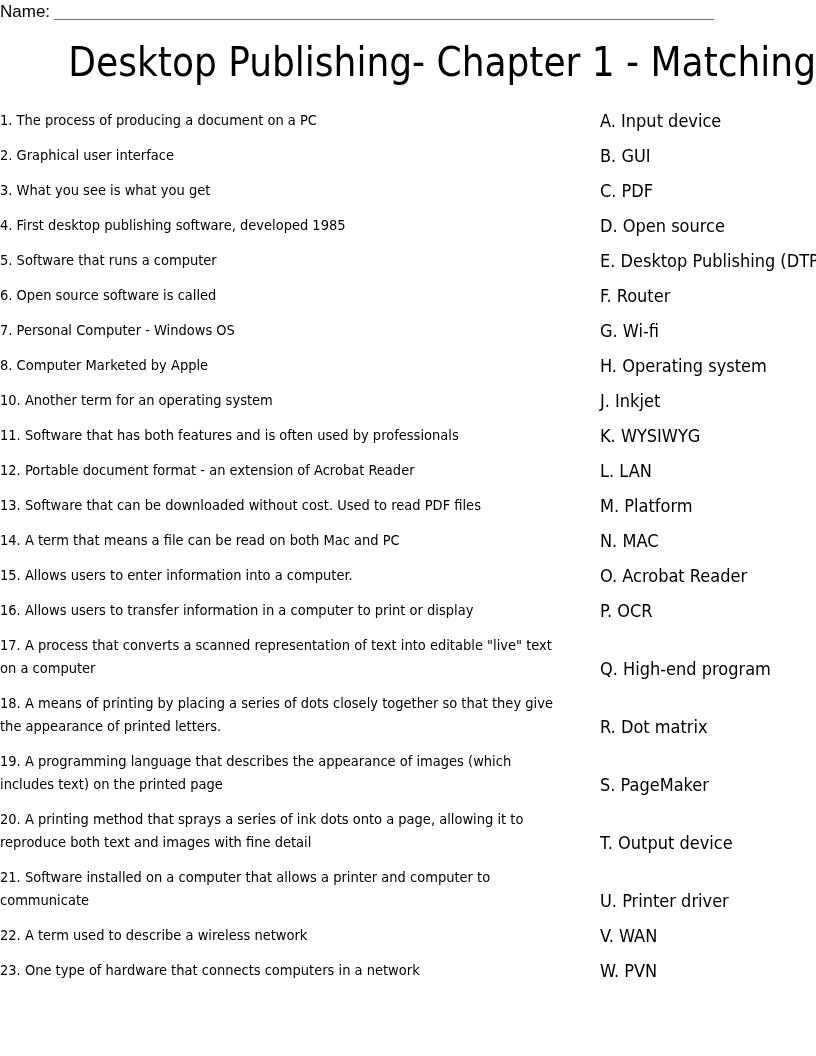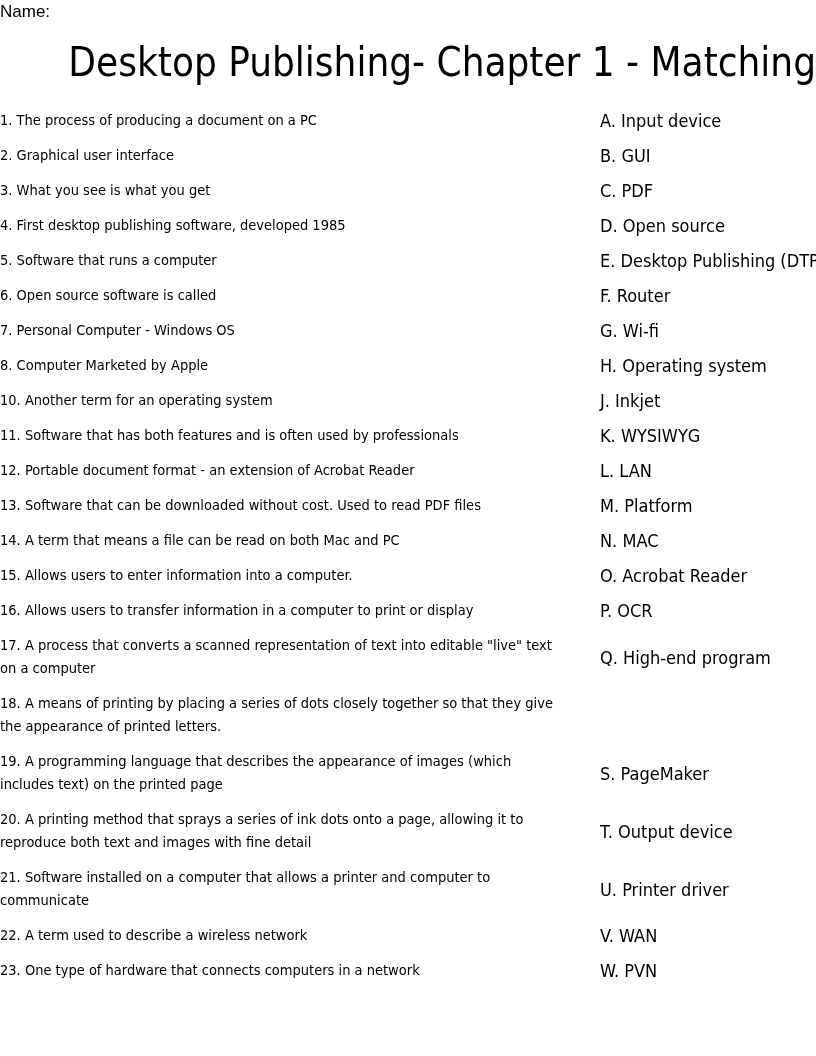--- a/index.html
+++ b/index.html
@@ -24,21 +24,20 @@
 
   
   .name-row {
     position: absolute;
     top: 0px;
     left: 0px;
     width: 800px;
     height: 24px;
     display: flex;
     align-items: baseline;
-    flex-direction: column;
   }
   .name-label {
     font-family: "Liberation Sans", sans-serif;
     font-size: 17px;
     line-height: 20px;
     white-space: nowrap;
     padding-top: 2px;
   }
   .name-rule {
     flex: 0 0 660px;
@@ -66,21 +65,21 @@
 
   
   .grid {
     position: absolute;
     top: 109px;
     left: 0px;
     width: 816px;
   }
   .row {
     display: flex;
-    align-items: center;
+    align-items: flex-end;
     margin-bottom: 12px;
   }
   .q-cell {
     width: 600px;
     flex: 0 0 600px;
     font-family: "DejaVu Sans Condensed", "DejaVu Sans", sans-serif;
     font-size: 14.5px;
     line-height: 23px;
     padding-right: 16px;
     box-sizing: border-box;
@@ -167,20 +166,21 @@
       <div class="row two-line">
         <div class="q-cell"><span>16. </span><span>Allows users to transfer information in a computer to print or display</span></div>
         <div class="a-cell"><span>P. </span><span>OCR</span></div>
       </div>
       <div class="row two-line">
         <div class="q-cell"><span>17. </span><span>A process that converts a scanned representation of text into editable "live" text on a computer</span></div>
         <div class="a-cell"><span>Q. </span><span>High-end program</span></div>
       </div>
       <div class="row two-line">
         <div class="q-cell"><span>18. </span><span>A means of printing by placing a series of dots closely together so that they give the appearance of printed letters.</span></div>
+        <div class="a-cell"><span>R. </span><span>Dot matrix</span></div>
       </div>
       <div class="row two-line">
         <div class="q-cell"><span>19. </span><span>A programming language that describes the appearance of images (which includes text) on the printed page</span></div>
         <div class="a-cell"><span>S. </span><span>PageMaker</span></div>
       </div>
       <div class="row two-line">
         <div class="q-cell"><span>20. </span><span>A printing method that sprays a series of ink dots onto a page, allowing it to reproduce both text and images with fine detail</span></div>
         <div class="a-cell"><span>T. </span><span>Output device</span></div>
       </div>
       <div class="row two-line">

